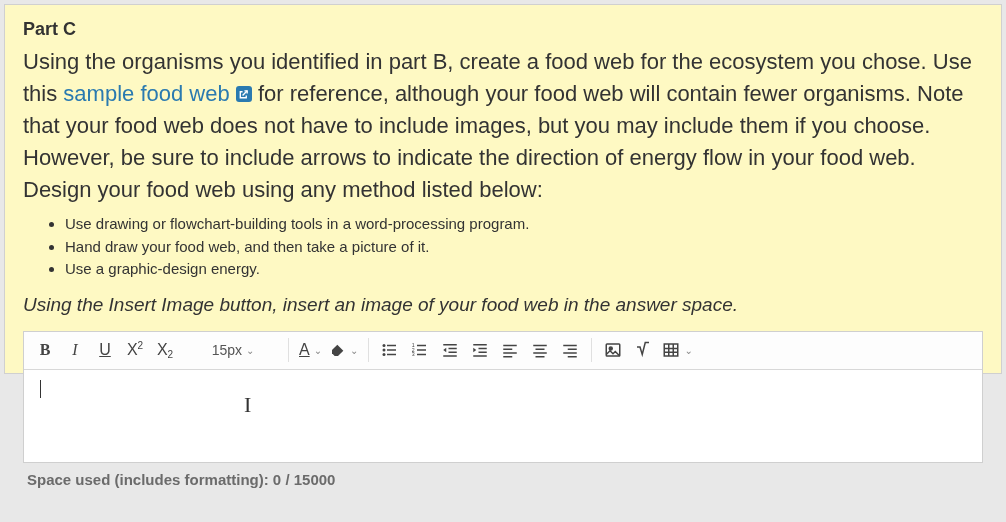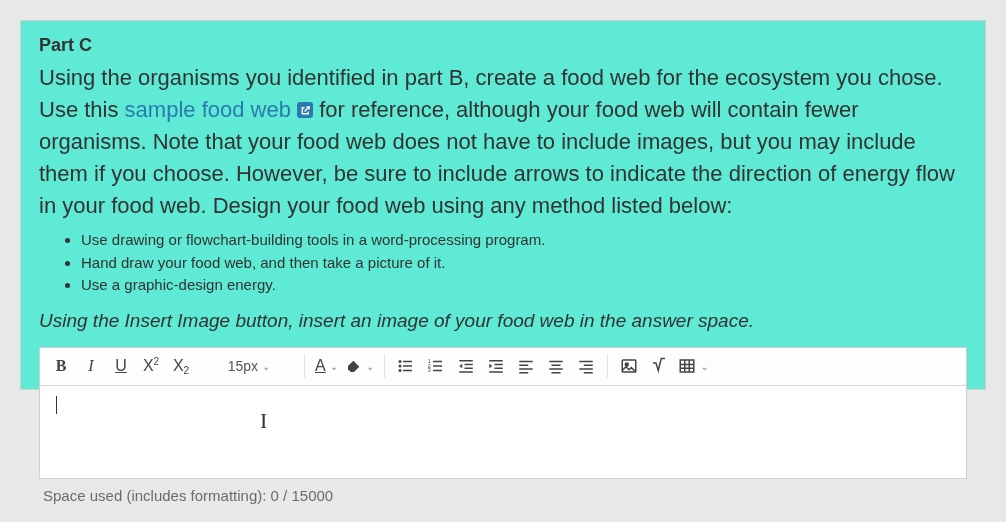--- a/index.html
+++ b/index.html
@@ -4,23 +4,23 @@
 <style>
   * { box-sizing: border-box; margin: 0; padding: 0; }
   body {
     font-family: "Helvetica Neue", Arial, sans-serif;
     background: #e8e8e8;
     width: 1006px;
     height: 522px;
     overflow: hidden;
   }
   .panel {
-    background: #5eead4;
+    background: #fef9c3;
     border: 1px solid #d0d0d0;
-    margin: 20px;
+    margin: 4px;
     padding: 14px 18px 10px 18px;
     height: 370px;
     color: #333;
   }
   .part-title {
     font-weight: 700;
     font-size: 18px;
     color: #333;
     margin-bottom: 6px;
   }
@@ -117,20 +117,21 @@
     top: 22px;
     font-family: serif;
     font-size: 22px;
     color: #333;
     pointer-events: none;
   }
   .space-used {
     font-size: 15px;
     color: #6b6b6b;
     padding: 8px 4px 0 4px;
+    font-weight: bold;
   }
   .sup { font-size: 10px; position: relative; top: -5px; }
   .sub { font-size: 10px; position: relative; top: 4px; }
   .icon-svg { width: 18px; height: 18px; }
   .small-svg { width: 16px; height: 16px; }
 </style>
 </head>
 <body>
 
 <div class="panel">

